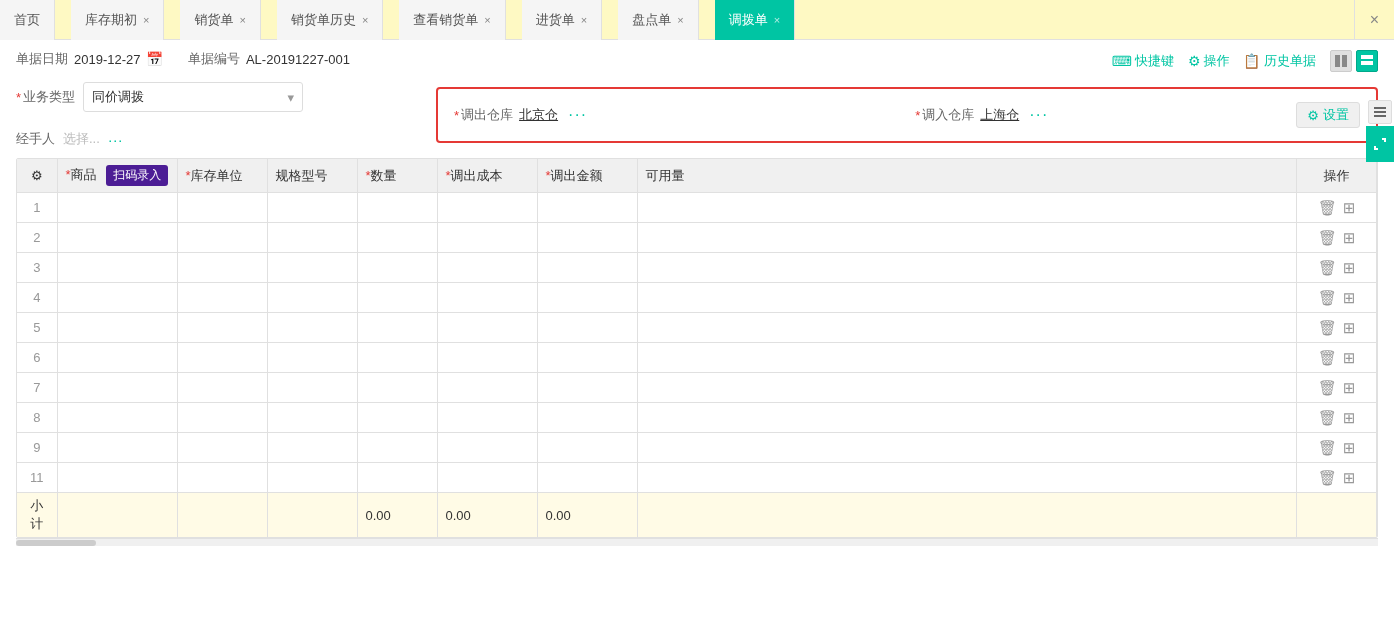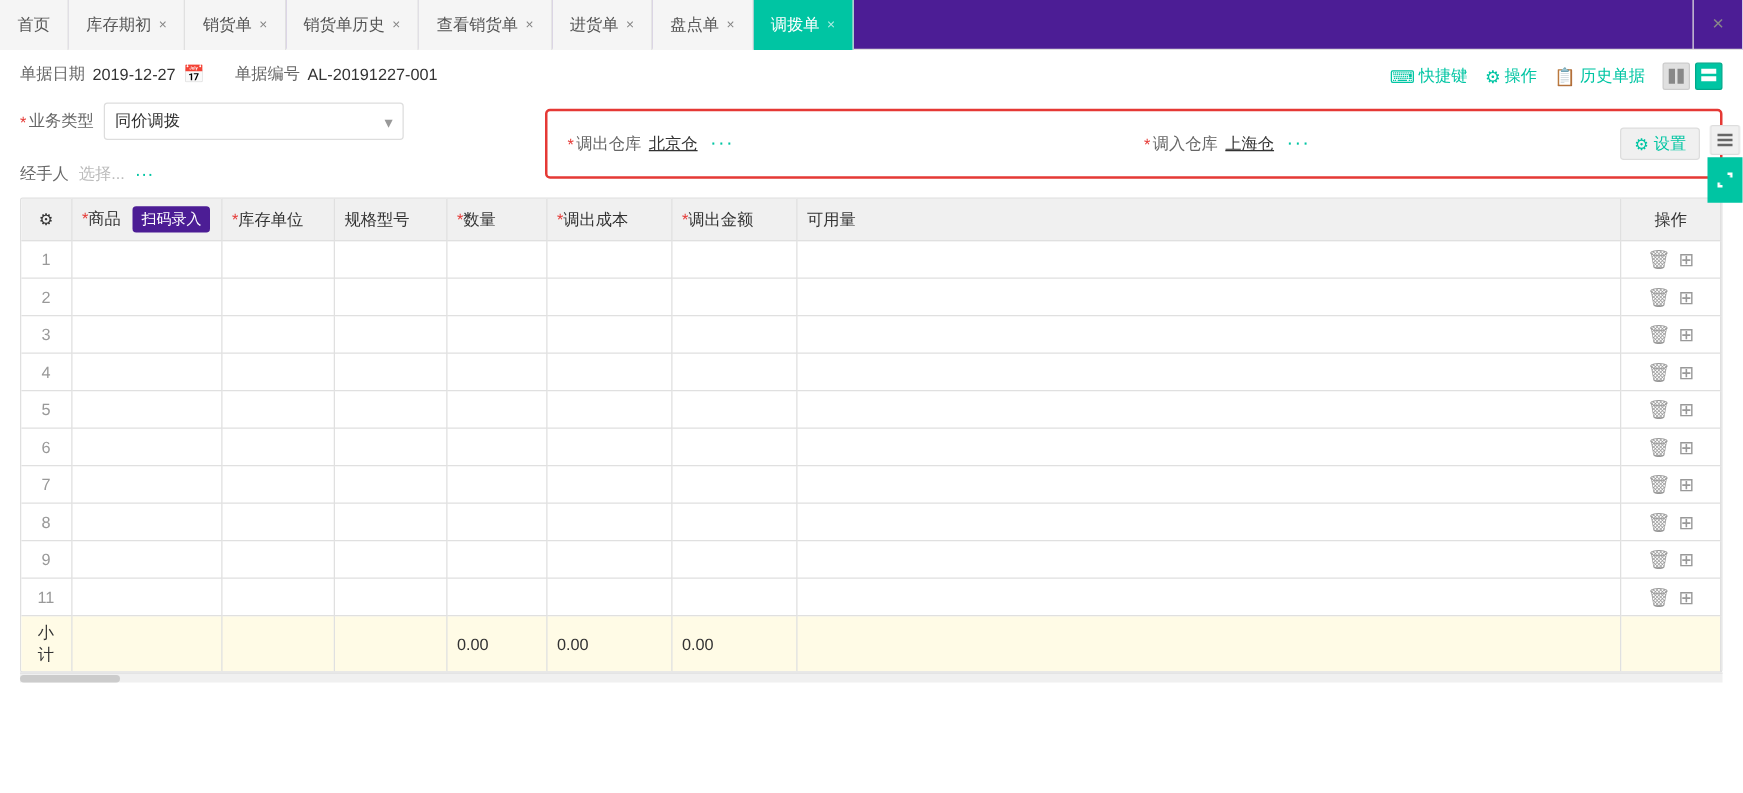--- a/index.html
+++ b/index.html
@@ -1,22 +1,22 @@
 <!DOCTYPE html>
 <html><head>
   <meta charset="utf-8">
   <style>
     * { box-sizing: border-box; margin: 0; padding: 0; }
     body { font-family: "Microsoft YaHei", "PingFang SC", sans-serif; font-size: 13px; color: #333; background: #fff; overflow: hidden; }
 
     
     .tab-bar {
       display: flex; align-items: center; height: 40px;
-      background: #4c1d95; border-bottom: 1px solid #e0e0e0;
-      padding: 0 0 0 0; position: relative;
+      background: #fef9c3; border-bottom: 1px solid #e0e0e0;
+      padding: 0 0 0 0; position: relative; gap: 16px;
     }
     .tab {
       display: flex; align-items: center; height: 40px;
       padding: 0 14px; cursor: pointer; font-size: 13px;
       color: #555; border-right: 1px solid #e0e0e0;
       white-space: nowrap; background: #f5f5f5;
     }
     .tab.active { background: #00c5a3; color: #fff; }
     .tab .close-icon { margin-left: 6px; font-size: 11px; color: inherit; opacity: 0.7; }
     .tab.active .close-icon { color: #fff; }
@@ -53,21 +53,21 @@
     .settings-btn {
       background: #f0f0f0; border: 1px solid #ddd; border-radius: 3px;
       padding: 3px 10px; cursor: pointer; color: #00c5a3; font-size: 13px;
       display: flex; align-items: center; gap: 4px; white-space: nowrap;
     }
 
     
     .biz-row { display: flex; align-items: center; margin-bottom: 10px; }
     .biz-label { color: #e53935; margin-right: 4px; }
     .biz-select {
-      display: flex; align-items: center; width: 240px; height: 30px;
+      display: flex; align-items: center; width: 220px; height: 30px;
       border: 1px solid #ddd; border-radius: 3px; padding: 0 8px;
       cursor: pointer; background: #fff; justify-content: space-between;
     }
     .biz-select .biz-val { color: #333; }
     .biz-select .chevron { color: #999; }
 
     
     .handler-row { display: flex; align-items: center; }
     .handler-label { color: #666; margin-right: 8px; }
     .handler-select {

